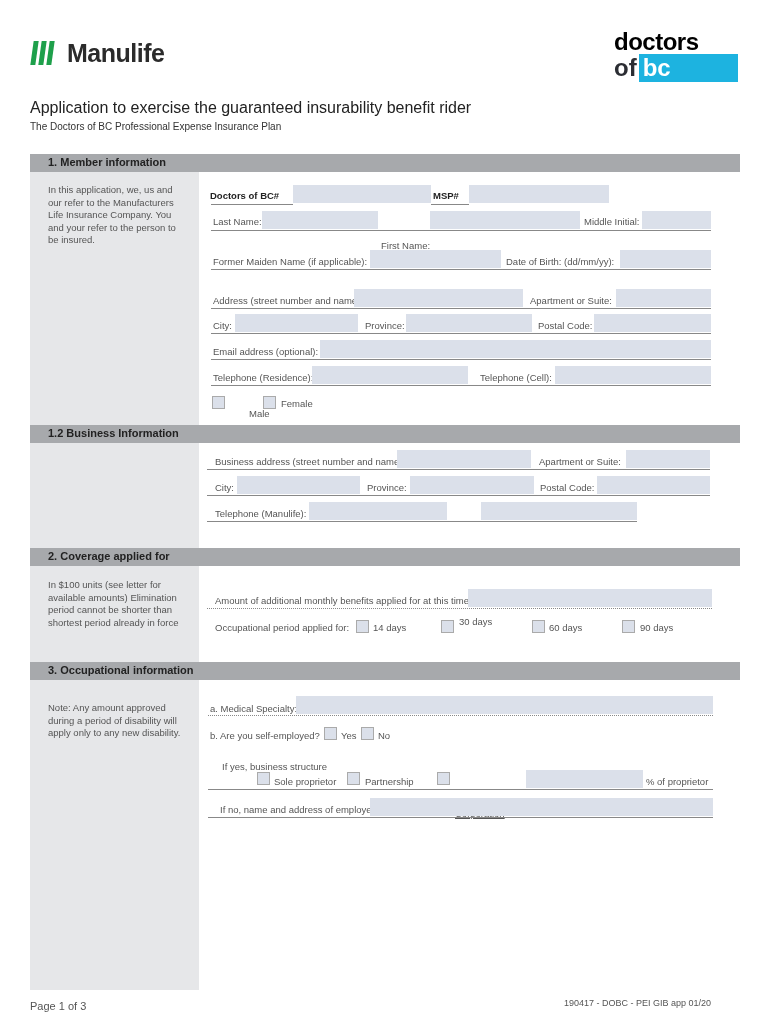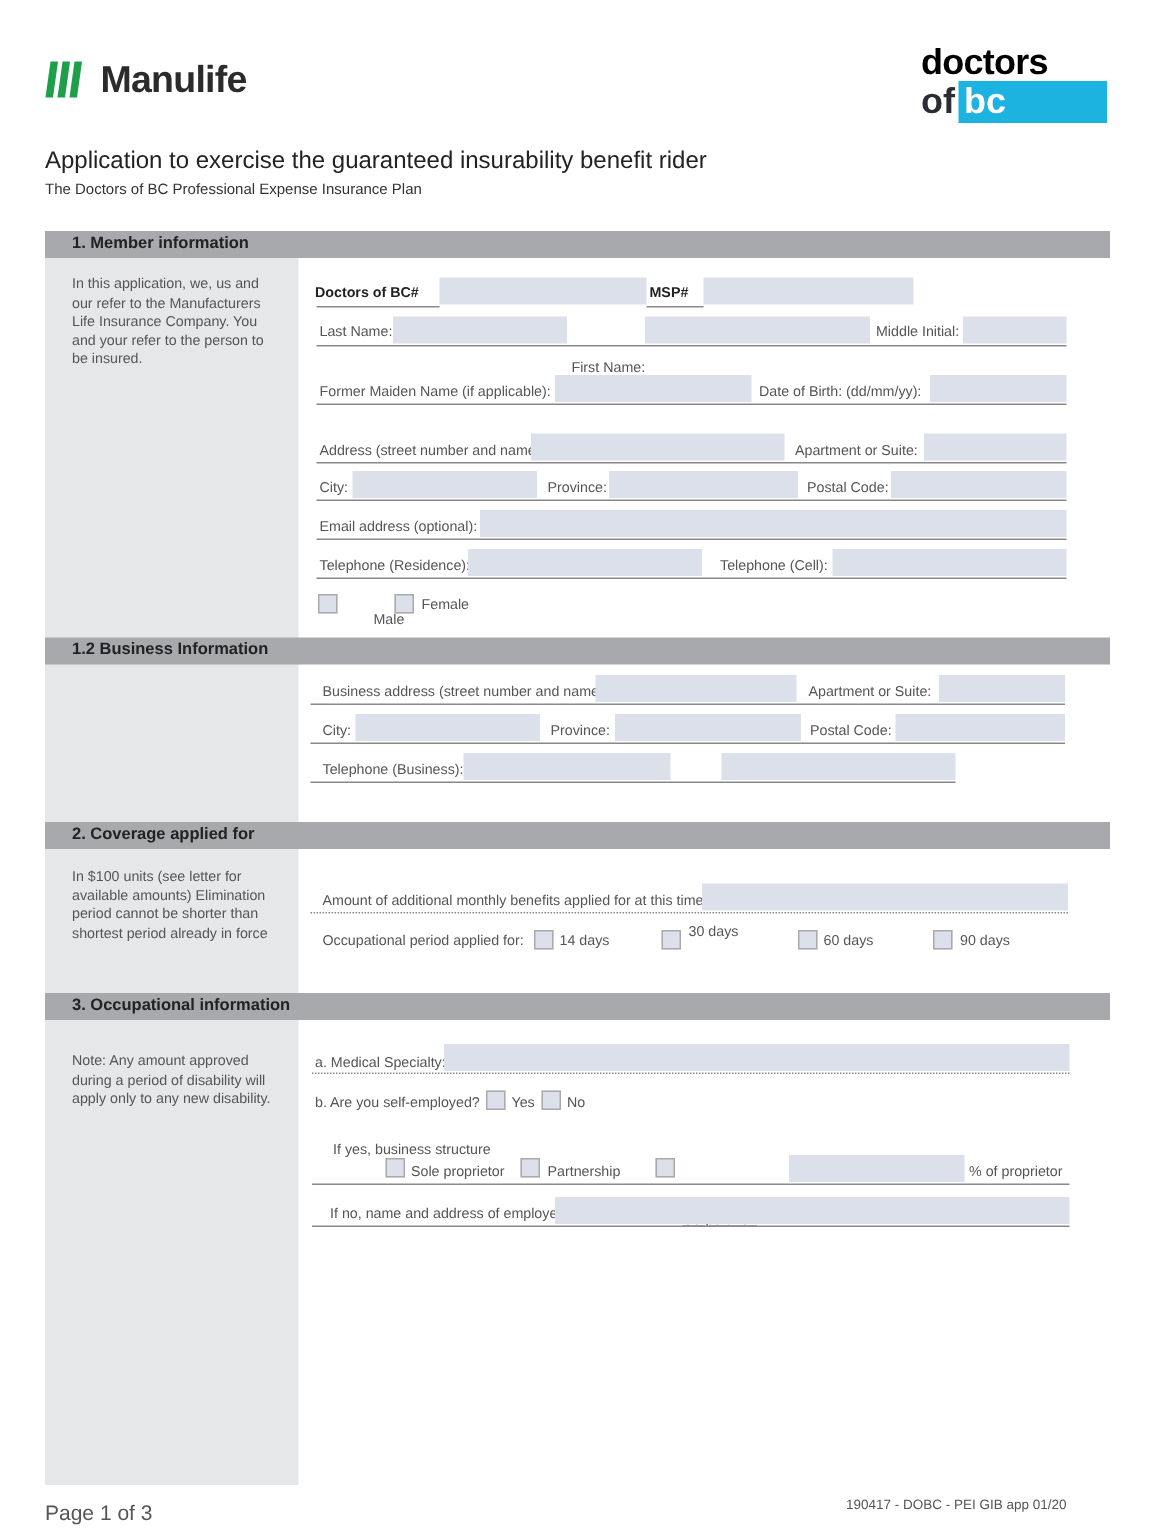--- a/index.html
+++ b/index.html
@@ -18,21 +18,21 @@
   .subtitle { left:30px; top:121px; font-size:10px; color:#333; }
   .leftcol { left:30px; width:169px; background:#e6e7e9; }
   .sec-head { left:30px; width:710px; height:18px; background:#a7a9ac; }
   .sec-head span { position:absolute; left:18px; top:2px; font-size:11px; font-weight:bold; color:#222; }
   .note { left:48px; width:140px; font-size:9.5px; line-height:12.5px; color:#555; }
   .lbl { font-size:9.5px; color:#555; white-space:nowrap; }
   .lbl.bold { font-weight:bold; color:#222; }
   .field { background:#dbe0ea; height:18px; }
   .uline { border-bottom:1px solid #888; }
   .cb { width:11px; height:11px; background:#dbe0ea; border:1px solid #aaa; }
-  .footer-l { left:30px; top:1000px; font-size:14px; color:#555; }
+  .footer-l { left:30px; top:1000px; font-size:11px; color:#555; }
   .footer-r { left:564px; top:998px; font-size:9px; color:#555; }
 </style>
 </head>
 <body>
 
 <div class="abs logo-manulife">
   <div class="ml-bars">
       <div class="ml-bar"></div>
       <div class="ml-bar"></div>
       <div class="ml-bar"></div>
@@ -119,21 +119,21 @@
 
 <div class="abs uline" style="left:207px;top:477px;width:503px;height:18px;"></div>
 <span class="abs lbl" style="left:215px;top:482px;">City:</span>
 <div class="abs field" style="left:237px;top:476px;width:123px;"></div>
 <span class="abs lbl" style="left:367px;top:482px;">Province:</span>
 <div class="abs field" style="left:410px;top:476px;width:124px;"></div>
 <span class="abs lbl" style="left:540px;top:482px;">Postal Code:</span>
 <div class="abs field" style="left:597px;top:476px;width:113px;"></div>
 
 <div class="abs uline" style="left:207px;top:503px;width:430px;height:18px;"></div>
-<span class="abs lbl" style="left:215px;top:508px;">Telephone (Business):</span>
+<span class="abs lbl" style="left:215px;top:508px;">Telephone (Manulife):</span>
 <div class="abs field" style="left:309px;top:502px;width:138px;"></div>
 <span class="abs lbl" style="left:482px;top:508px;">Fax:</span>
 <div class="abs field" style="left:481px;top:502px;width:156px;"></div>
 
 <div class="abs sec-head" style="top:548px;">
     <span>2. Coverage applied for</span>
   </div>
 <div class="abs note" style="top:579px;">In $100 units (see letter for available amounts) Elimination period cannot be shorter than shortest period already in force</div>
 
 <div class="abs uline" style="left:207px;top:590px;width:505px;height:18px;border-bottom-style:dotted;"></div>

